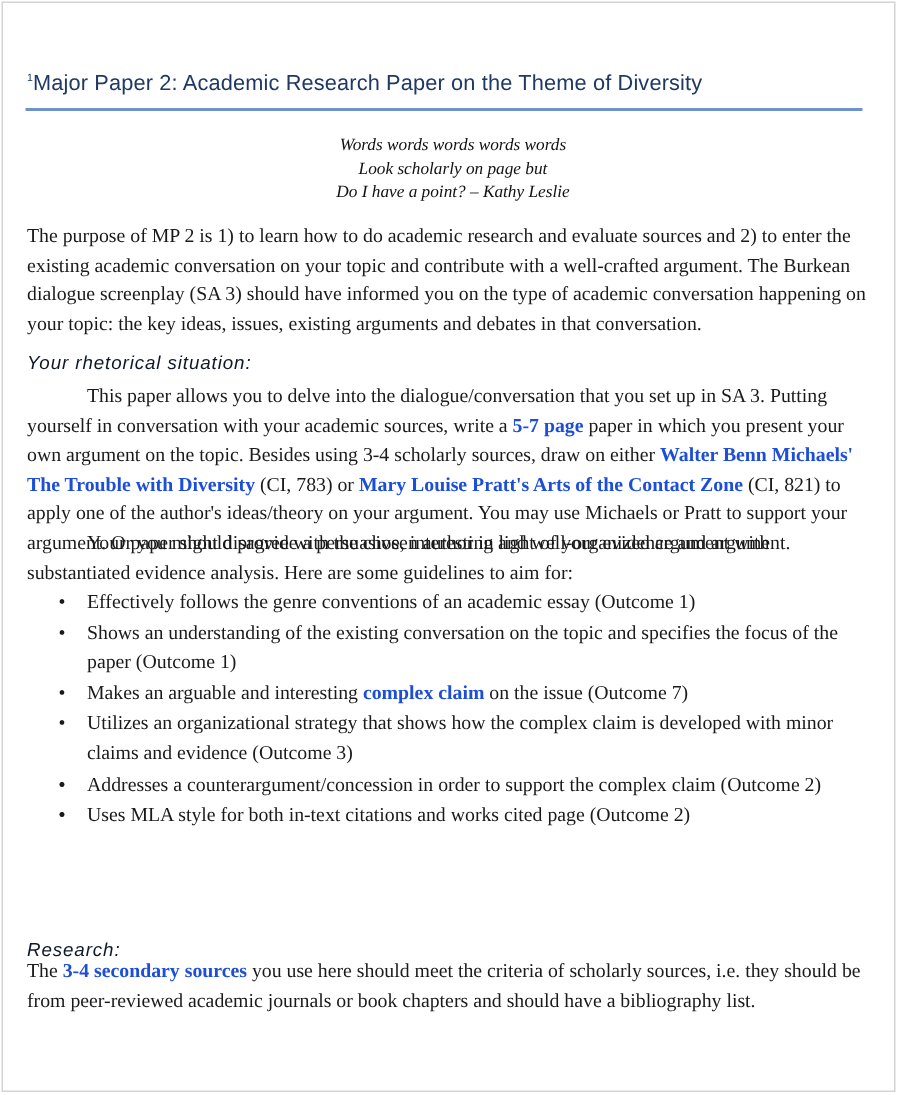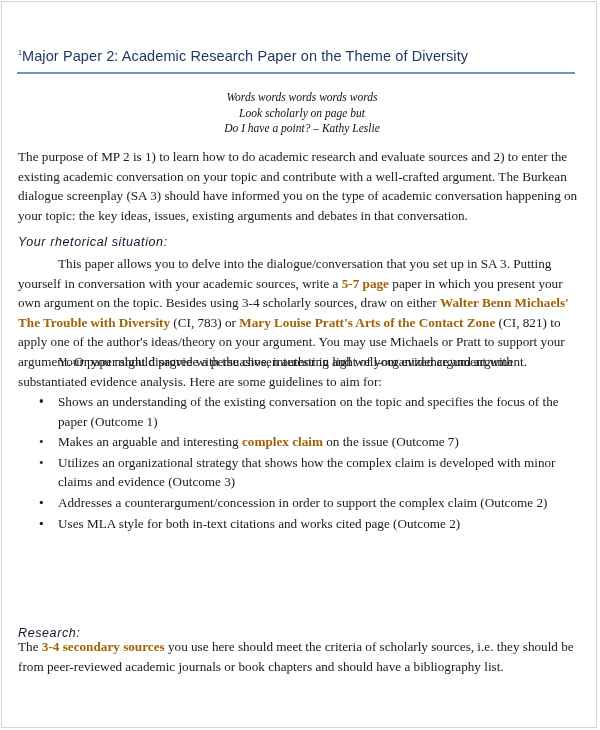--- a/index.html
+++ b/index.html
@@ -96,21 +96,21 @@
     .bullets li {
       position: relative;
       padding-left: 40px;
       margin: 0 0 1px 0;
     }
     .bullets li .bullet {
       position: absolute;
       left: 21px;
       top: 0;
     }
-    b { font-weight: bold; color: #a16207; }
+    b { font-weight: bold; color: #1d4ed8; }
   </style>
 </head>
 <body>
 
 <div class="page">
 
   <div class="title"><sup>1</sup><span>Major Paper 2: Academic Research Paper on the Theme of Diversity</span></div>
   <div class="title-rule"></div>
 
   <div class="epigraph">
@@ -121,21 +121,21 @@
 
   <p class="para body-text" style="top:145px;">The purpose of MP 2 is 1) to learn how to do academic research and evaluate sources and 2) to enter the existing academic conversation on your topic and contribute with a well-crafted argument. The Burkean dialogue screenplay (SA 3) should have informed you on the type of academic conversation happening on your topic: the key ideas, issues, existing arguments and debates in that conversation.</p>
 
   <div class="section-heading" style="top:233px;">Your rhetorical situation:</div>
 
   <p class="para body-text indent" style="top:252px;"><span>This paper allows you to delve into the dialogue/conversation that you set up in SA 3. Putting yourself in conversation with your academic sources, write a </span><b>5-7 page</b><span> paper in which you present your own argument on the topic. Besides using 3-4 scholarly sources, draw on either </span><b>Walter Benn Michaels' The Trouble with Diversity</b><span> (CI, 783) or </span><b>Mary Louise Pratt's Arts of the Contact Zone</b><span> (CI, 821) to apply one of the author's ideas/theory on your argument. You may use Michaels or Pratt to support your argument. Or you might disagree with the chosen author in light of your evidence and argument.</span></p>
 
   <p class="para body-text indent" style="top:350px;">Your paper should provide a persuasive, interesting and well-organized argument with substantiated evidence analysis. Here are some guidelines to aim for:</p>
 
   <ul class="bullets body-text" style="top:389px;">
-    <li><span class="bullet">•</span><b></b><span></span></li>
+    <li><span class="bullet">•</span><span>Effectively follows the genre conventions of an academic essay (Outcome 1)</span><b></b><span></span></li>
     <li><span class="bullet">•</span><span>Shows an understanding of the existing conversation on the topic and specifies the focus of the paper (Outcome 1)</span><b></b><span></span></li>
     <li><span class="bullet">•</span><span>Makes an arguable and interesting </span><b>complex claim</b><span> on the issue (Outcome 7)</span></li>
     <li><span class="bullet">•</span><span>Utilizes an organizational strategy that shows how the complex claim is developed with minor claims and evidence (Outcome 3)</span><b></b><span></span></li>
     <li><span class="bullet">•</span><b></b><span></span></li>
     <li><span class="bullet">•</span><span>Addresses a counterargument/concession in order to support the complex claim (Outcome 2)</span><b></b><span></span></li>
     <li><span class="bullet">•</span><b></b><span></span></li>
     <li><span class="bullet">•</span><span>Uses MLA style for both in-text citations and works cited page (Outcome 2)</span><b></b><span></span></li>
   </ul>
 
   <div class="section-heading" style="top:624px;">Research:</div>

